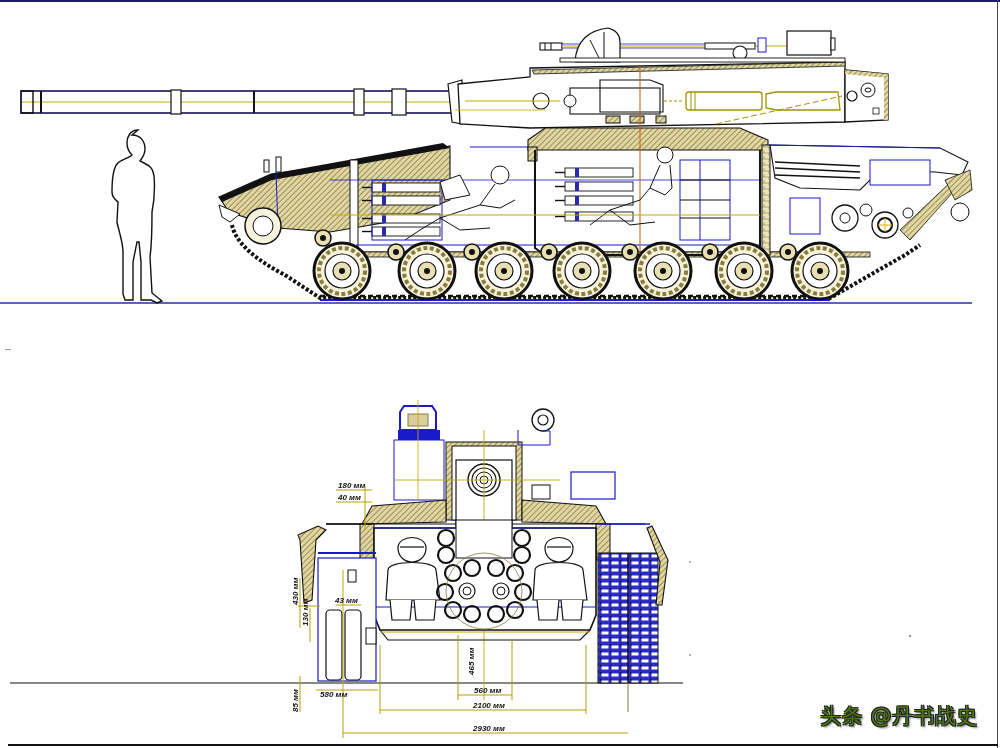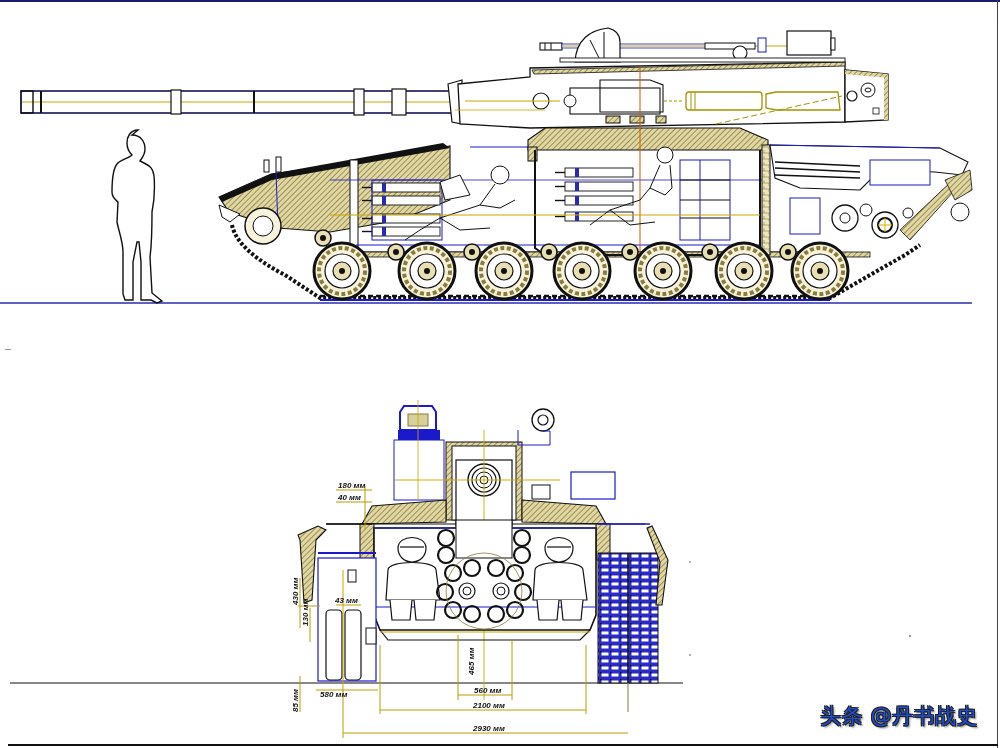--- a/index.html
+++ b/index.html
@@ -3,21 +3,21 @@
 <meta charset="utf-8">
 <style>
   html, body { margin: 0; padding: 0; background: #ffffff; }
   body { width: 1000px; height: 748px; position: relative; overflow: hidden; font-family: "Liberation Sans", sans-serif; }
   #canvas { position: absolute; left: 0; top: 0; width: 1000px; height: 748px; }
   .frame-top { position: absolute; left: 0; top: 0; width: 1000px; height: 2px; background: #1a1a6e; }
   .frame-right { position: absolute; right: 2px; top: 0; width: 1px; height: 748px; background: #444; }
   .frame-bottom { position: absolute; left: 8px; bottom: 2px; width: 990px; height: 2px; background: #111; }
   .watermark {
     position: absolute; right: 22px; bottom: 18px;
-    font-family: "DejaVu Sans", sans-serif; font-size: 21px; color: #1d4ed8;
+    font-family: "DejaVu Sans", sans-serif; font-size: 21px; color: #4d7c0f;
     text-shadow: 1px 1px 0 #222, -1px -1px 0 #222, 1px -1px 0 #222, -1px 1px 0 #222, 2px 2px 2px rgba(0,0,0,0.5);
     letter-spacing: 0.5px;
   }
   .dim { font-family: "Liberation Sans", sans-serif; font-size: 8px; font-style: italic; font-weight: bold; fill: #111; }
 </style>
 </head>
 <body>
 
 <div class="frame-top"></div>
 <div class="frame-right"></div>

